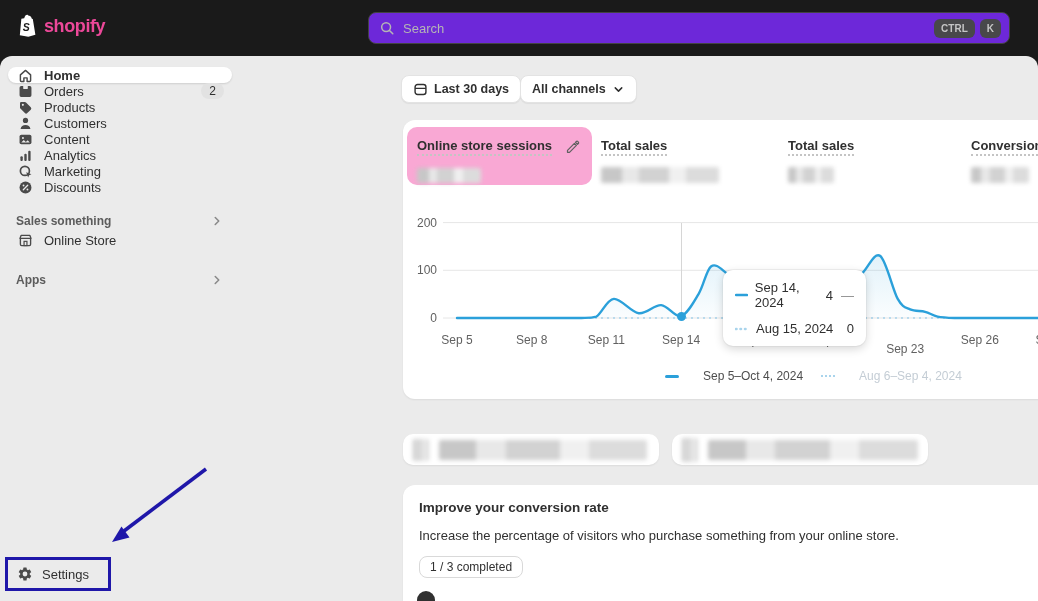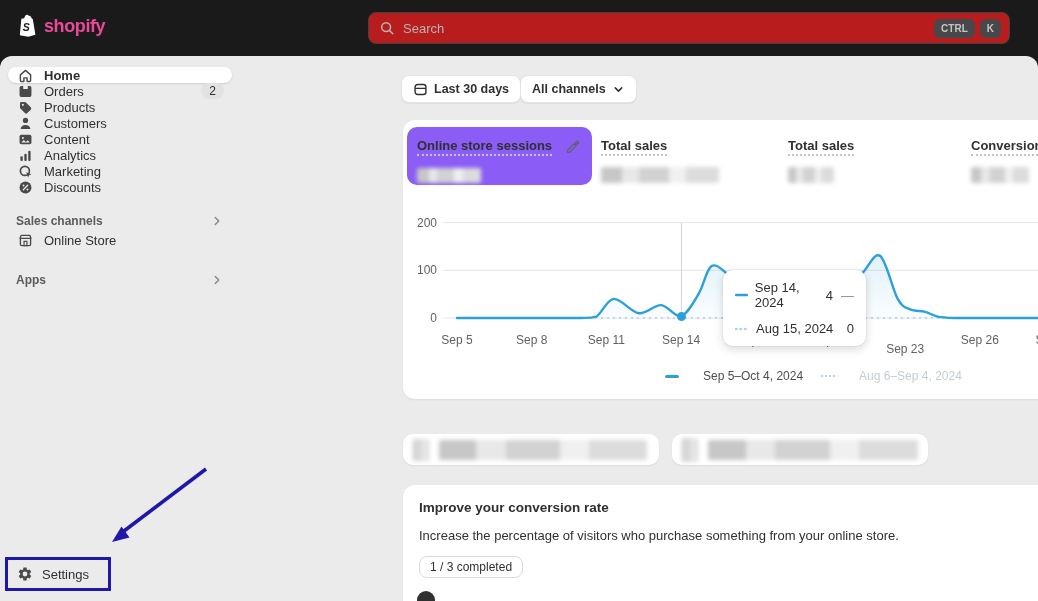--- a/index.html
+++ b/index.html
@@ -3,21 +3,21 @@
 <meta charset="utf-8">
 <style>
   * { margin:0; padding:0; box-sizing:border-box; }
   html,body { width:1038px; height:601px; overflow:hidden; }
   body { font-family:"Liberation Sans","DejaVu Sans",sans-serif; background:#1a1a1a; position:relative; }
 
   
   .topbar { position:absolute; top:0; left:0; width:1038px; height:56px; background:#1a1a1a; z-index:5; }
   .brand { position:absolute; left:16px; top:14px; display:flex; align-items:center; gap:7px; }
   .brand-word { color:#ec4899; font-size:18px; font-weight:700; letter-spacing:-0.4px; }
-  .searchbar { position:absolute; left:368px; top:12px; width:642px; height:32px; background:#b91c1c;
+  .searchbar { position:absolute; left:368px; top:12px; width:642px; height:32px; background:#6d28d9;
     border:1px solid #434343; border-radius:8px; display:flex; align-items:center; padding:0 8px 0 10px; }
   .searchbar .ph { color:#b5b5b5; font-size:13px; margin-left:8px; flex:1; }
   .kbd { background:#48484a; color:#c5c5c5; font-size:10px; font-weight:700; border-radius:6px;
     padding:4px 7px; margin-left:5px; }
 
   
   .canvas { position:absolute; top:56px; left:0; width:1038px; height:545px; background:#ebebeb;
     border-radius:12px 12px 0 0; overflow:hidden; }
 
   
@@ -42,21 +42,21 @@
 
   
   .main { position:absolute; left:240px; top:0; width:798px; height:545px; overflow:hidden; }
   .pill-btn { position:absolute; height:28px; background:#fff; border:1px solid #e3e3e3; border-radius:8px;
     box-shadow:0 1px 1px rgba(0,0,0,.06); display:flex; align-items:center; gap:6px; padding:0 11px;
     font-size:12.5px; font-weight:600; color:#303030; cursor:pointer; }
   .card { position:absolute; background:#fff; border-radius:12px; box-shadow:0 1px 2px rgba(0,0,0,.07); }
 
   
   .chart-card { left:163px; top:64px; width:700px; height:279px; }
-  .metric-tile { position:absolute; left:4px; top:7px; width:185px; height:58px; background:#8b5cf6;
+  .metric-tile { position:absolute; left:4px; top:7px; width:185px; height:58px; background:#f9a8d4;
     border-radius:10px; padding:9px 10px; cursor:pointer; }
   .metric-label { font-size:13px; font-weight:600; color:#303030; border-bottom:2px dotted #c4c4c4;
     padding-bottom:1px; display:inline-block; white-space:nowrap; }
   .metric-plain { position:absolute; top:16px; cursor:pointer; }
   .blurb { filter:blur(2px); border-radius:2px;
     background:linear-gradient(90deg,#c7c7c7 0 18%,#e8e8e8 18% 32%,#d2d2d2 32% 58%,#f0f0f0 58% 72%,#dcdcdc 72% 100%); }
   .tile-edit { position:absolute; right:12px; top:12px; }
 
   .ylab { position:absolute; width:34px; text-align:right; font-size:12px; color:#616161; }
   .xlab { position:absolute; top:213px; font-size:12px; color:#616161; transform:translateX(-50%); white-space:nowrap; }
@@ -190,21 +190,21 @@
               <circle cx="10" cy="10" r="7" fill="#4a4a4a"></circle>
               <line x1="7.4" y1="12.6" x2="12.6" y2="7.4" stroke="#ebebeb" stroke-width="1.5" stroke-linecap="round"></line>
               <circle cx="7.7" cy="7.7" r="1.1" fill="#ebebeb"></circle>
               <circle cx="12.3" cy="12.3" r="1.1" fill="#ebebeb"></circle>
             </svg>
         </span>
         <span>Discounts</span>
       </div>
 
       <div class="section-head">
-        <span>Sales channels</span>
+        <span>Sales something</span>
         <span class="chev">
           <svg class="icon" width="14" height="14" viewBox="0 0 16 16">
               <path d="M6 4l4 4-4 4" fill="none" stroke="#8a8a8a" stroke-width="1.8" stroke-linecap="round" stroke-linejoin="round"></path>
             </svg>
         </span>
       </div>
       <div class="nav-item">
         <span class="nicon">
           <svg class="icon" width="17" height="17" viewBox="0 0 20 20">
               <path d="M4 8v6.5A1.5 1.5 0 0 0 5.5 16h9a1.5 1.5 0 0 0 1.5-1.5V8" fill="none" stroke="#4a4a4a" stroke-width="1.6"></path>

